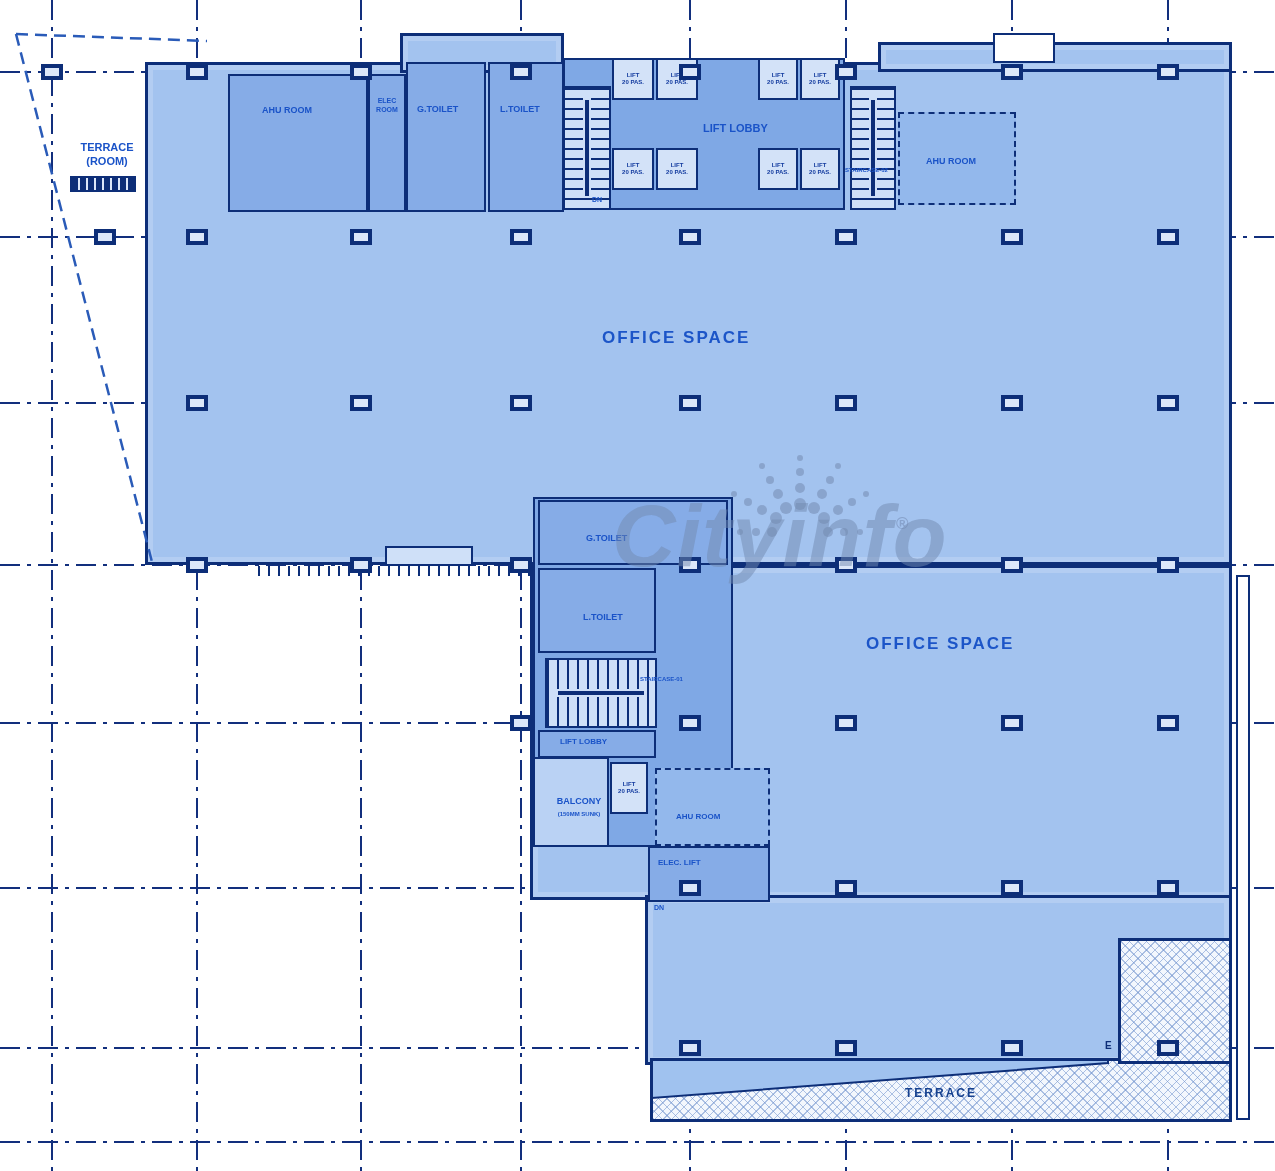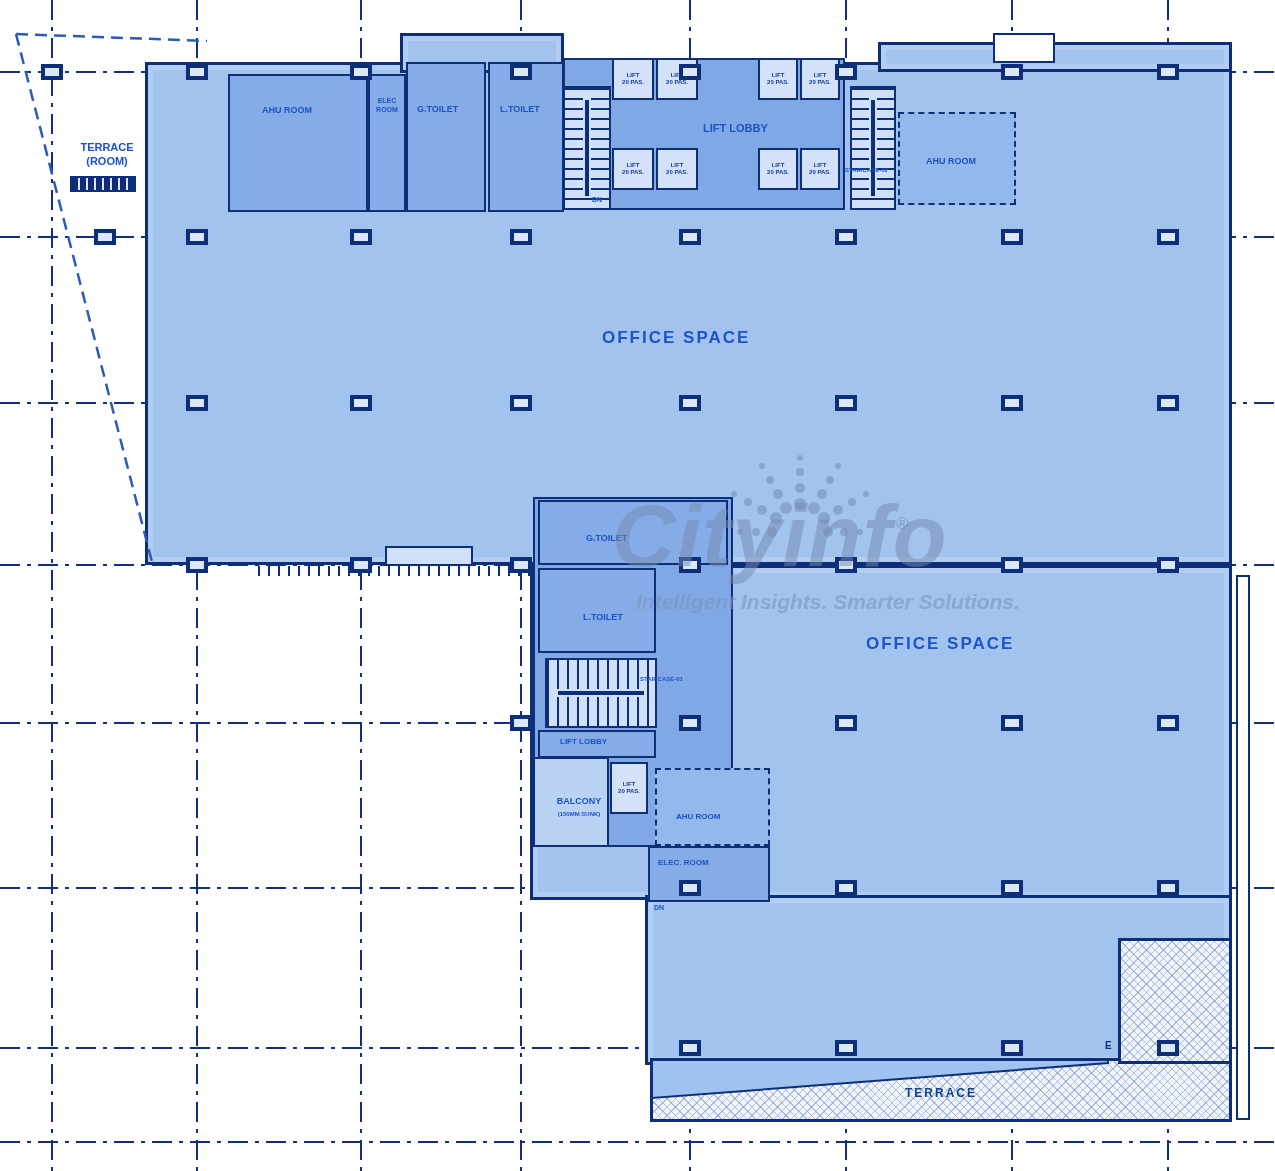--- a/index.html
+++ b/index.html
@@ -223,21 +223,21 @@
 
   <div class="lbl" style="left:586px;top:533px;font-size:9px;">G.TOILET</div>
   <div class="lbl" style="left:583px;top:612px;font-size:9px;">L.TOILET</div>
   <div class="lbl" style="left:640px;top:676px;font-size:6px;">STAIRCASE-01</div>
   <div class="lbl" style="left:560px;top:737px;font-size:8px;">LIFT LOBBY</div>
   <div class="lbl center" style="left:536px;top:796px;width:86px;font-size:9px;white-space:normal;line-height:1.3;">
     <span>BALCONY</span><br>
     <span style="font-size:6px;">(150MM SUNK)</span>
   </div>
   <div class="lbl" style="left:676px;top:812px;font-size:8px;">AHU ROOM</div>
-  <div class="lbl" style="left:658px;top:858px;font-size:8px;">ELEC. ROOM</div>
+  <div class="lbl" style="left:658px;top:858px;font-size:8px;">ELEC. LIFT</div>
   <div class="lbl" style="left:654px;top:904px;font-size:7px;">DN</div>
   <div class="lbl office" style="left:866px;top:634px;">OFFICE SPACE</div>
   <div class="lbl terr" style="left:905px;top:1086px;">TERRACE</div>
   <div class="lbl" style="left:1105px;top:1040px;font-size:10px;color:#0d2e78;">E</div>
 
   <svg class="wm" style="left:700px;top:452px;" width="190" height="100" viewBox="0 0 190 100">
     <g fill="rgba(116,138,176,0.55)">
       <circle cx="100" cy="52" r="6"></circle>
         <circle cx="100" cy="36" r="5"></circle>
         <circle cx="100" cy="20" r="4"></circle>
@@ -261,15 +261,14 @@
       <circle cx="128" cy="80" r="5"></circle>
         <circle cx="144" cy="80" r="4"></circle>
         <circle cx="160" cy="80" r="3"></circle>
       <circle cx="72" cy="80" r="5"></circle>
         <circle cx="56" cy="80" r="4"></circle>
         <circle cx="40" cy="80" r="3"></circle>
     </g>
   </svg>
   <div class="wm wm-brand">Cityinfo</div>
   <div class="wm wm-reg">®</div>
-  <div class="wm wm-tag">Intelligent Insights. Smarter Solutions.</div>
 
 </div>
 
 </body></html>

